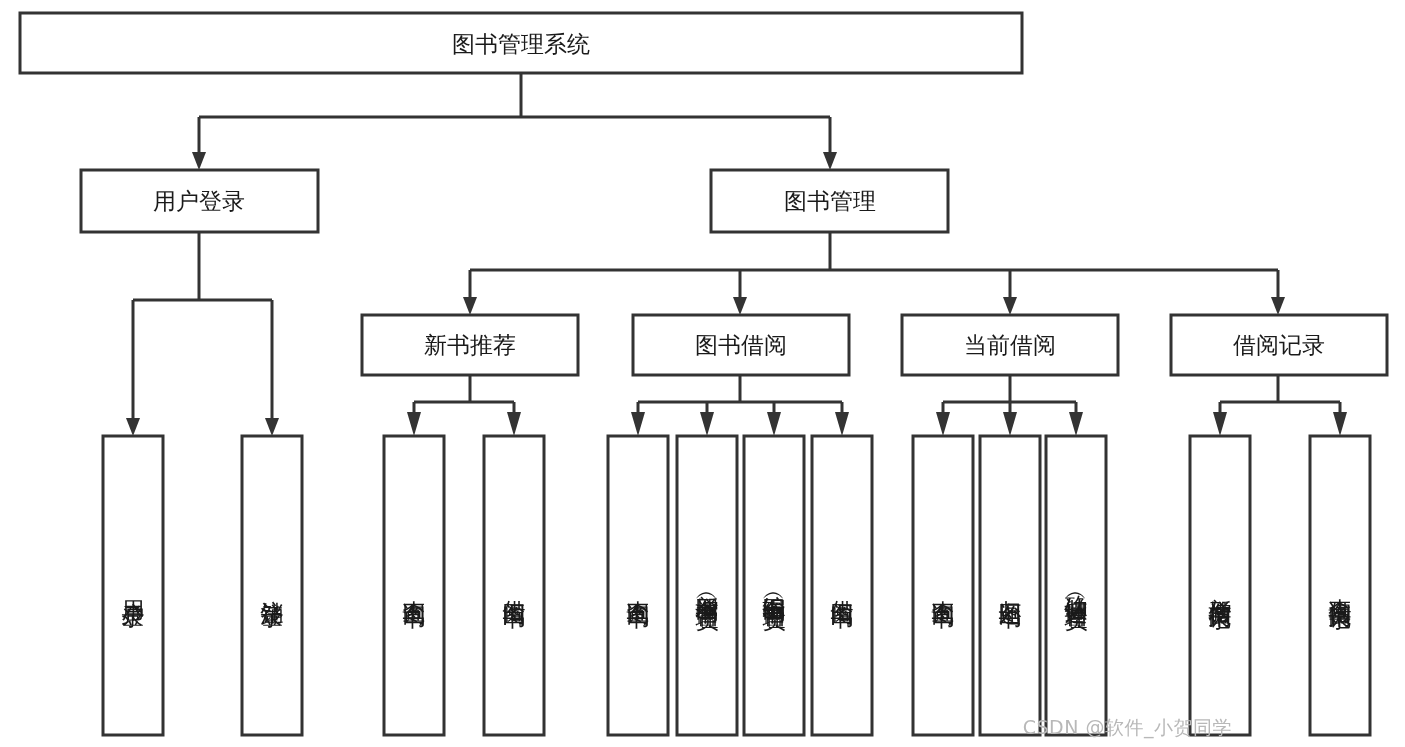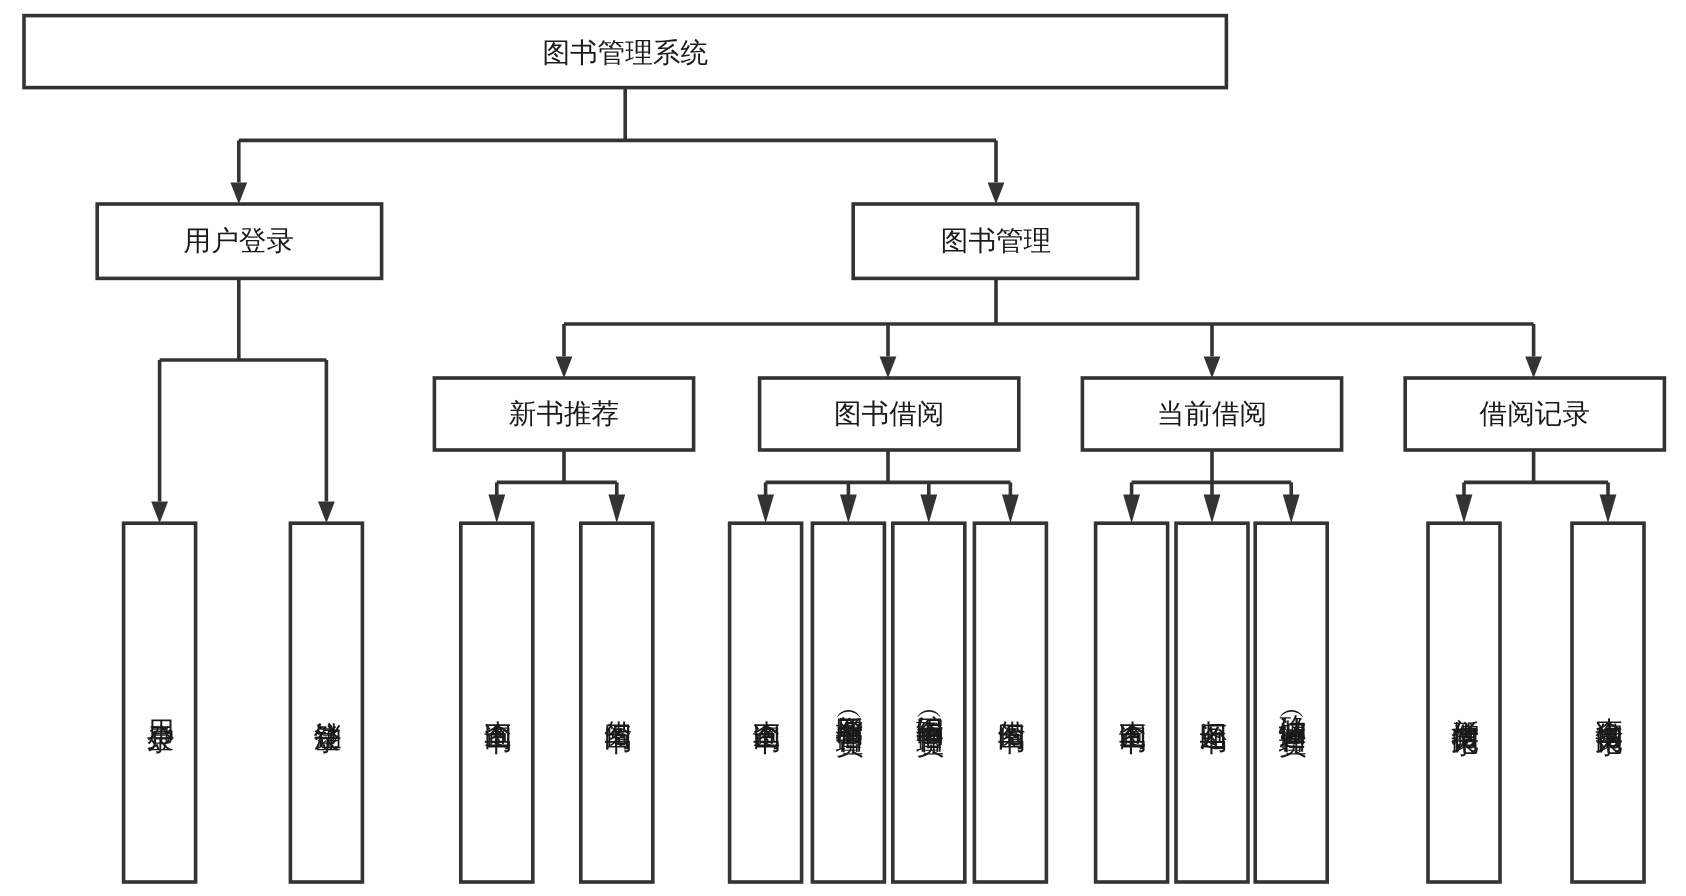--- a/index.html
+++ b/index.html
@@ -246,13 +246,14 @@
   <div class="leaf-label" style="left:744px; top:436px; width:60px; height:299px;">编辑图书（管理员）</div>
   <div class="leaf-label" style="left:812px; top:436px; width:60px; height:299px;">借阅图书</div>
 
   <div class="leaf-label" style="left:913px; top:436px; width:60px; height:299px;">查询图书</div>
   <div class="leaf-label" style="left:980px; top:436px; width:60px; height:299px;">归还图书</div>
   <div class="leaf-label" style="left:1046px; top:436px; width:60px; height:299px;">确认归还（管理员）</div>
 
   <div class="leaf-label" style="left:1190px; top:436px; width:60px; height:299px;">新增借阅记录</div>
   <div class="leaf-label" style="left:1310px; top:436px; width:60px; height:299px;">查询借阅记录</div>
 
+  <div class="watermark">CSDN @软件_小贺同学</div>
 </div>
 
 </body></html>

